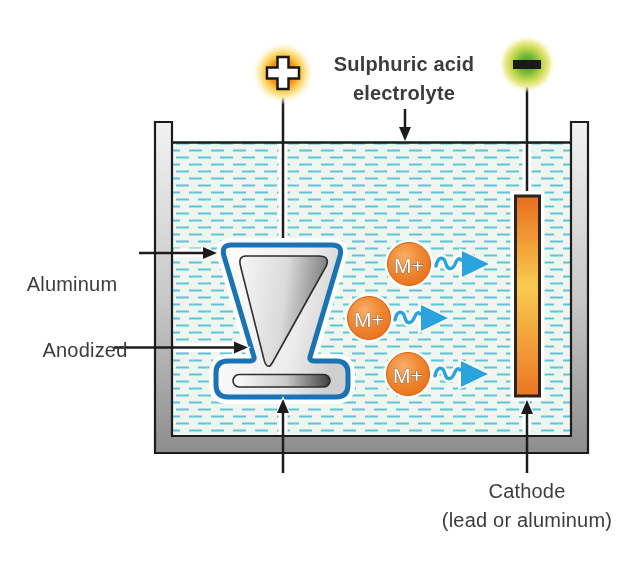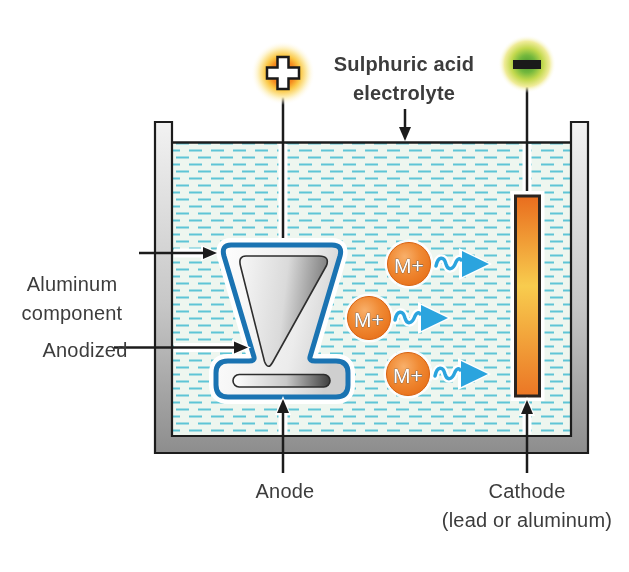--- a/index.html
+++ b/index.html
@@ -155,29 +155,25 @@
     </g>
   </svg>
 
   <div class="lbl" style="left:314px;top:50px;width:180px;font-weight:bold;">
     <span>Sulphuric acid</span>
     <span>electrolyte</span>
   </div>
 
   <div class="lbl" style="left:0px;top:226px;width:144px;margin-top:44px;">
     <span>Aluminum</span>
-    <span>component</span>
   </div>
 
   <div class="lbl" style="left:13px;top:336px;width:144px;">
     <span>Anodized</span>
   </div>
 
-  <div class="lbl" style="left:235px;top:477px;width:100px;">
-    <span>Anode</span>
-  </div>
 
   <div class="lbl" style="left:417px;top:477px;width:220px;">
     <span>Cathode</span>
     <span>(lead or aluminum)</span>
   </div>
 
 </div>
 
 </body></html>

